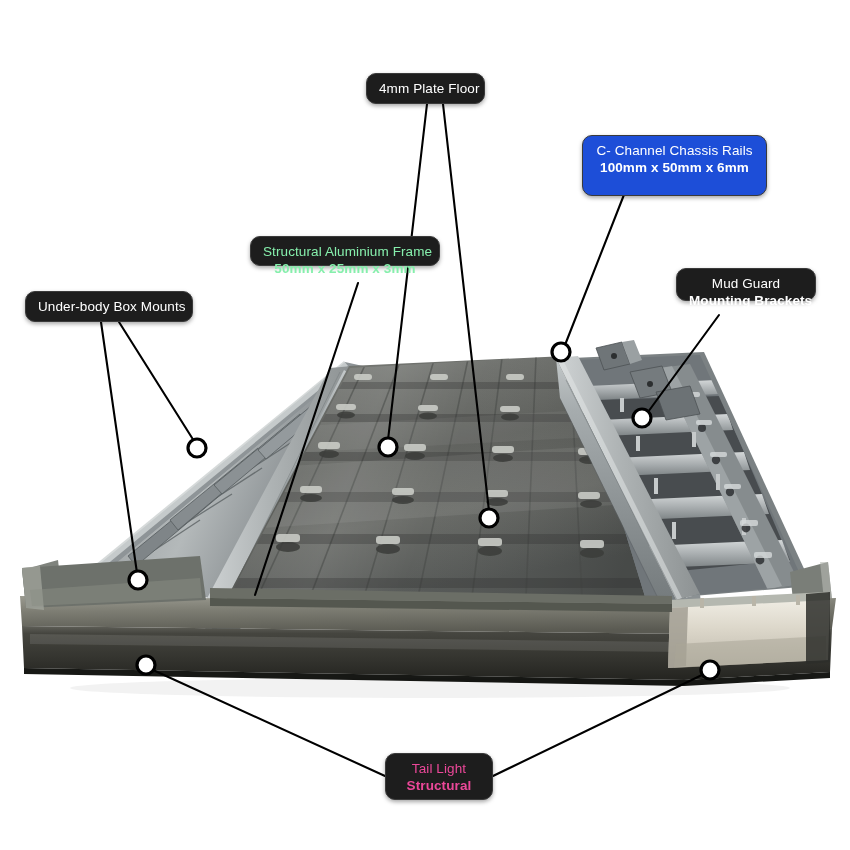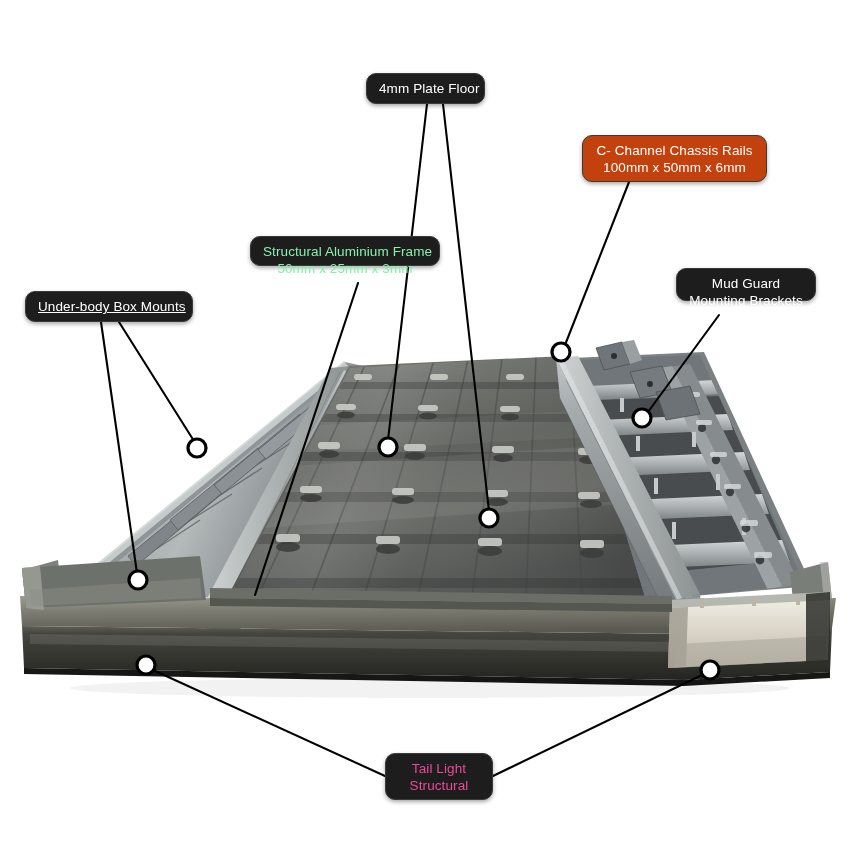--- a/index.html
+++ b/index.html
@@ -36,21 +36,21 @@
     box-shadow: 0 2px 4px rgba(0,0,0,0.35);
     text-align: center;
     line-height: 1.25;
     font-size: 13.5px;
     letter-spacing: 0.1px;
     padding: 7px 12px;
     box-sizing: border-box;
     white-space: nowrap;
     font-weight: 400;
   }
-  .callout .l2 { display: block; }
+  .callout .l2 { display: block; font-weight: bold; }
 </style>
 </head>
 <body>
 
 <div id="stage">
 
   <svg id="photo-svg" viewBox="0 0 850 850">
     <defs>
       <linearGradient id="gFloor" x1="0" y1="0" x2="0.35" y2="1">
         <stop offset="0%" stop-color="#7e817c"></stop>
@@ -366,20 +366,20 @@
         <circle cx="642" cy="418" r="9" fill="#ffffff" stroke="#000000" stroke-width="3.2"></circle>
         <circle cx="197" cy="448" r="9" fill="#ffffff" stroke="#000000" stroke-width="3.2"></circle>
         <circle cx="138" cy="580" r="9" fill="#ffffff" stroke="#000000" stroke-width="3.2"></circle>
         <circle cx="146" cy="665" r="9" fill="#ffffff" stroke="#000000" stroke-width="3.2"></circle>
         <circle cx="710" cy="670" r="9" fill="#ffffff" stroke="#000000" stroke-width="3.2"></circle>
       </g>
   </svg>
 
   <div id="callout-layer">
       <div class="callout" style="left: 366px; top: 73px; width: 119px; height: 31px; background: rgb(29, 29, 29); color: rgb(255, 255, 255); border-color: rgb(58, 58, 58);"><span>4mm Plate Floor</span></div>
-      <div class="callout" style="left: 582px; top: 135px; width: 185px; height: 47px; background: #c2410c; color: rgb(255, 255, 255); border-color: rgb(58, 58, 58);"><span>C- Channel Chassis Rails</span><span class="l2">100mm x 50mm x 6mm</span></div>
+      <div class="callout" style="left: 582px; top: 135px; width: 185px; height: 61px; background: #1d4ed8; color: rgb(255, 255, 255); border-color: rgb(58, 58, 58);"><span>C- Channel Chassis Rails</span><span class="l2">100mm x 50mm x 6mm</span></div>
       <div class="callout" style="left: 250px; top: 236px; width: 190px; height: 30px; background: rgb(29, 29, 29); color: #86efac; border-color: rgb(58, 58, 58);"><span>Structural Aluminium Frame</span><span class="l2">50mm x 25mm x 3mm</span></div>
       <div class="callout" style="left: 676px; top: 268px; width: 140px; height: 33px; background: rgb(29, 29, 29); color: rgb(255, 255, 255); border-color: rgb(58, 58, 58);"><span>Mud Guard</span><span class="l2">Mounting Brackets</span></div>
-      <div class="callout" style="left: 25px; top: 291px; width: 168px; height: 31px; background: rgb(29, 29, 29); color: rgb(255, 255, 255); border-color: rgb(58, 58, 58); text-decoration: underline;"><span>Under-body Box Mounts</span></div>
+      <div class="callout" style="left: 25px; top: 291px; width: 168px; height: 31px; background: rgb(29, 29, 29); color: rgb(255, 255, 255); border-color: rgb(58, 58, 58);"><span>Under-body Box Mounts</span></div>
       <div class="callout" style="left: 385px; top: 753px; width: 108px; height: 47px; background: rgb(29, 29, 29); color: #ec4899; border-color: rgb(58, 58, 58);"><span>Tail Light</span><span class="l2">Structural</span></div>
     </div>
 
 </div>
 
 </body></html>

